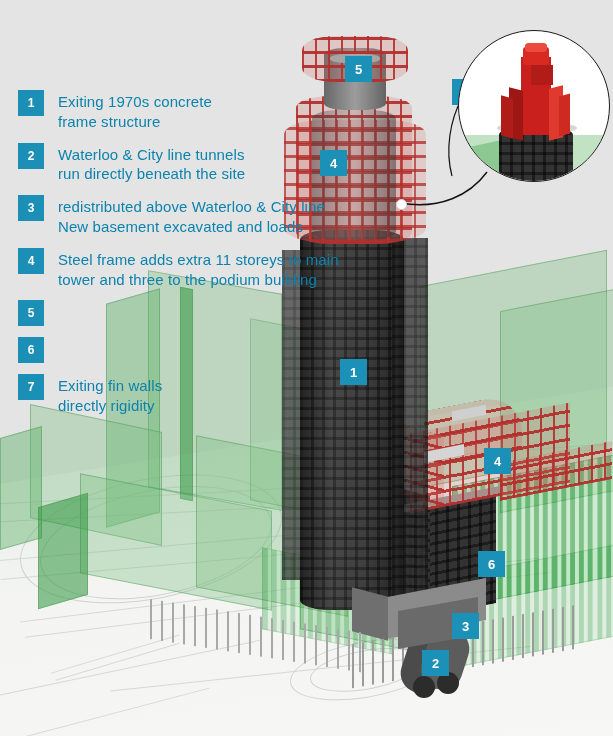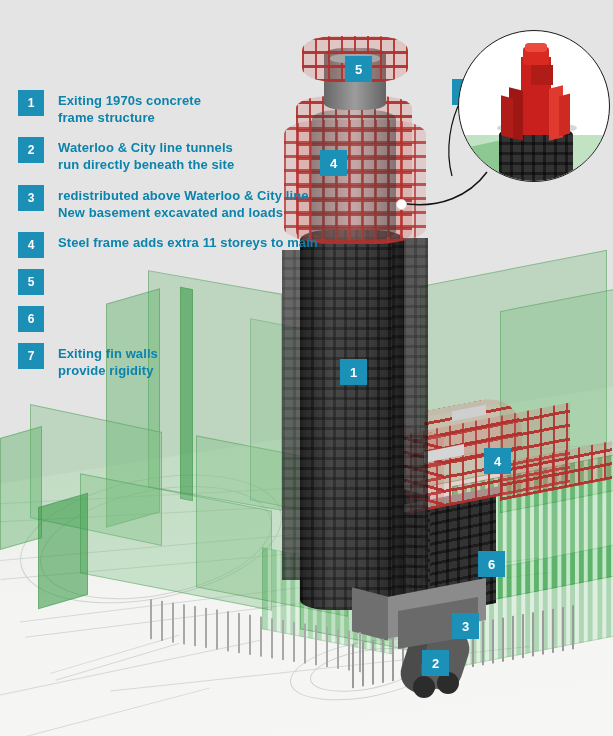--- a/index.html
+++ b/index.html
@@ -44,21 +44,21 @@
   .marker{position:absolute;display:flex;align-items:center;justify-content:center;
     background:#1b91b8;color:#fff;font-weight:bold;font-size:13px;
     font-family:"Liberation Sans",sans-serif;line-height:1;z-index:40;}
 
   
   #legend{position:absolute;left:18px;top:90px;width:230px;z-index:50;}
   .legrow{display:flex;align-items:flex-start;margin-bottom:11px;}
   .legbox{flex:0 0 auto;width:26px;height:26px;background:#1b8fb6;color:#fff;
     display:flex;align-items:center;justify-content:center;
     font-size:12px;font-weight:bold;font-family:"Liberation Sans",sans-serif;}
-  .legtxt{margin-left:14px;color:#0b83ac;font-size:13px;font-weight:bold;
+  .legtxt{margin-left:14px;color:#0b83ac;font-size:15px;font-weight:normal;
     line-height:1.32;letter-spacing:.1px;padding-top:2px;
     font-family:"Liberation Sans",sans-serif;}
   .legtxt span{display:block;white-space:nowrap;}
 
   
   #inset{position:absolute;left:458px;top:30px;width:152px;height:152px;z-index:45;}
   #inset .circ{position:absolute;inset:0;border-radius:50%;background:#fff;
     border:1.3px solid #1b1b1b;overflow:hidden;}
   .leader{position:absolute;z-index:44;}
   .dot{position:absolute;width:9px;height:9px;border-radius:50%;background:#fff;
@@ -248,20 +248,21 @@
         <span>New basement excavated and loads</span>
       </div>
     </div>
 
     <div class="legrow">
       <div class="legbox">
         <span>4</span>
       </div>
       <div class="legtxt">
         <span>Steel frame adds extra 11 storeys to main</span>
+        <span>tower and three to the podium building</span>
       </div>
     </div>
 
     <div class="legrow">
       <div class="legbox">
         <span>5</span>
       </div>
     </div>
 
     <div class="legrow">
@@ -269,19 +270,19 @@
         <span>6</span>
       </div>
     </div>
 
     <div class="legrow">
       <div class="legbox">
         <span>7</span>
       </div>
       <div class="legtxt">
         <span>Exiting fin walls</span>
-        <span>provide rigidity</span>
+        <span>directly rigidity</span>
       </div>
     </div>
 
   </div>
 
 </div>
 
 </body></html>

